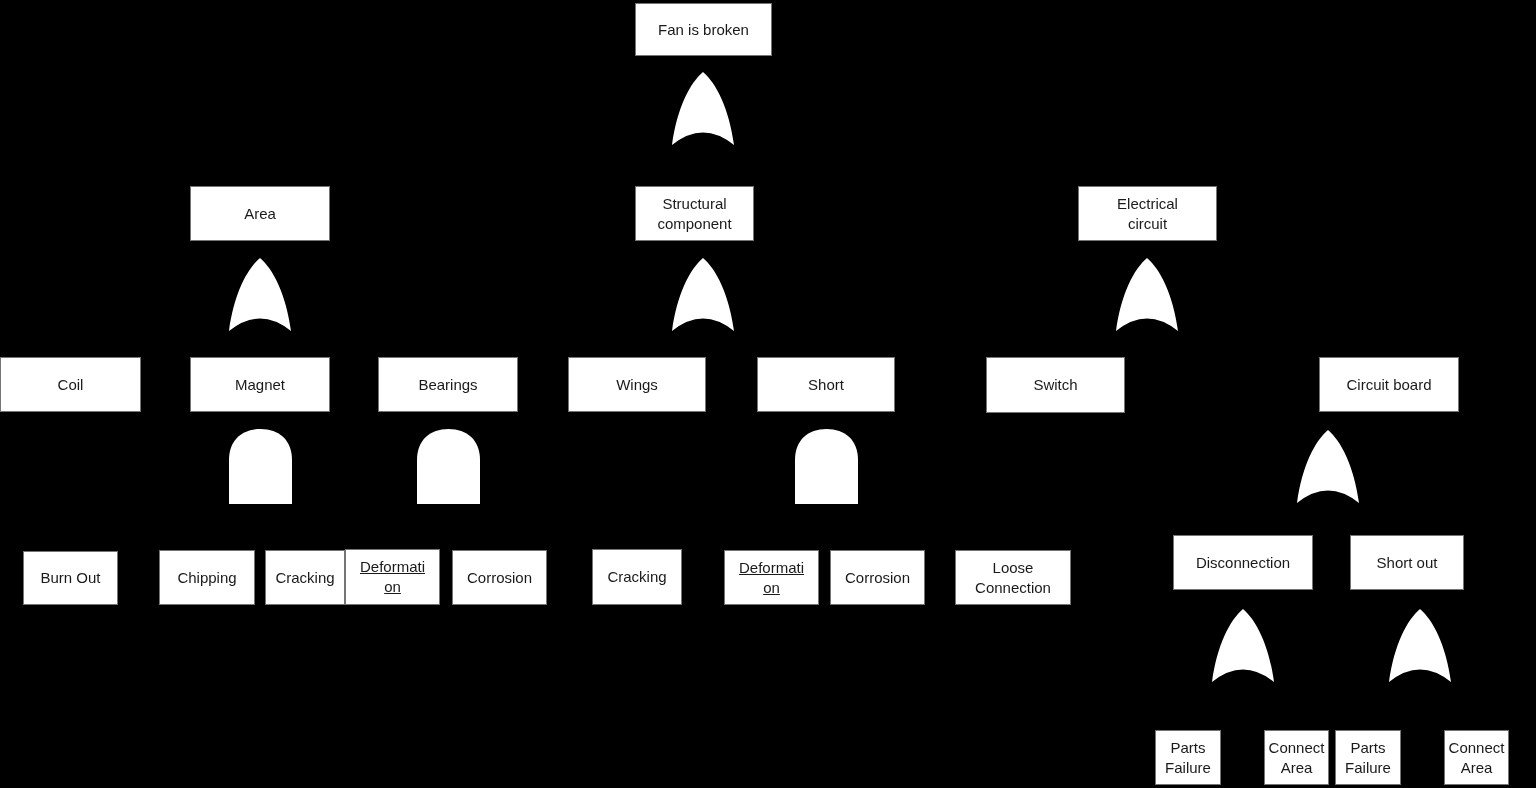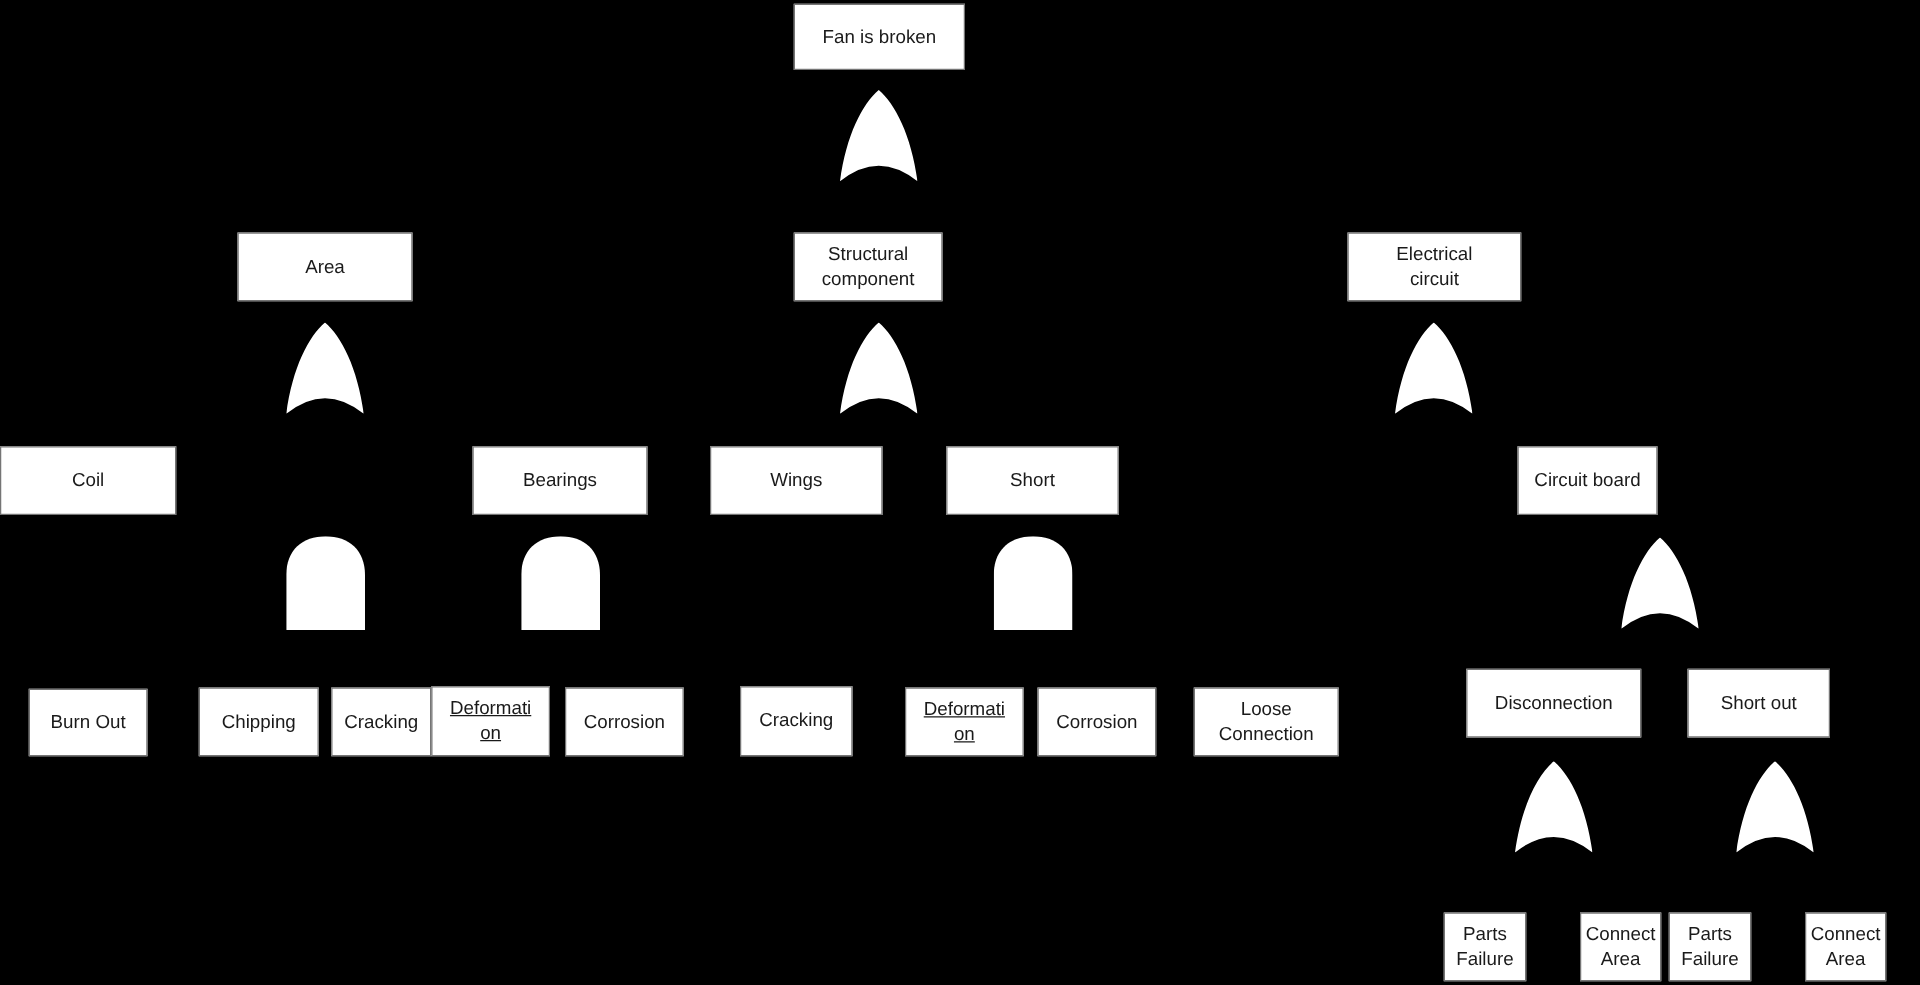--- a/index.html
+++ b/index.html
@@ -61,30 +61,36 @@
   <svg class="gate" style="left:672px;top:258px" width="62" height="73" viewBox="0 0 62 73">
       <path d="M31 0 C44 11 57 36 62 73 Q31 48 0 73 C5 36 18 11 31 0 Z"></path>
     </svg>
   <svg class="gate" style="left:1116px;top:258px" width="62" height="73" viewBox="0 0 62 73">
       <path d="M31 0 C44 11 57 36 62 73 Q31 48 0 73 C5 36 18 11 31 0 Z"></path>
     </svg>
 
   <div class="node" style="left:0px;top:357px;width:141px;height:55px">
       <span>Coil</span>
     </div>
+  <div class="node" style="left:190px;top:357px;width:140px;height:55px">
+      <span>Magnet</span>
+    </div>
   <div class="node" style="left:378px;top:357px;width:140px;height:55px">
       <span>Bearings</span>
     </div>
   <div class="node" style="left:568px;top:357px;width:138px;height:55px">
       <span>Wings</span>
     </div>
   <div class="node" style="left:757px;top:357px;width:138px;height:55px">
       <span>Short</span>
     </div>
-  <div class="node" style="left:1214px;top:357px;width:112px;height:55px">
+  <div class="node" style="left:986px;top:357px;width:139px;height:56px">
+      <span>Switch</span>
+    </div>
+  <div class="node" style="left:1319px;top:357px;width:140px;height:55px">
       <span>Circuit board</span>
     </div>
 
   <svg class="gate" style="left:229px;top:429px" width="63" height="75" viewBox="0 0 63 75">
       <path d="M0 75 L0 31 C0 11 13 0 31.5 0 C50 0 63 11 63 31 L63 75 Z"></path>
     </svg>
   <svg class="gate" style="left:417px;top:429px" width="63" height="75" viewBox="0 0 63 75">
       <path d="M0 75 L0 31 C0 11 13 0 31.5 0 C50 0 63 11 63 31 L63 75 Z"></path>
     </svg>
   <svg class="gate" style="left:795px;top:429px" width="63" height="75" viewBox="0 0 63 75">

